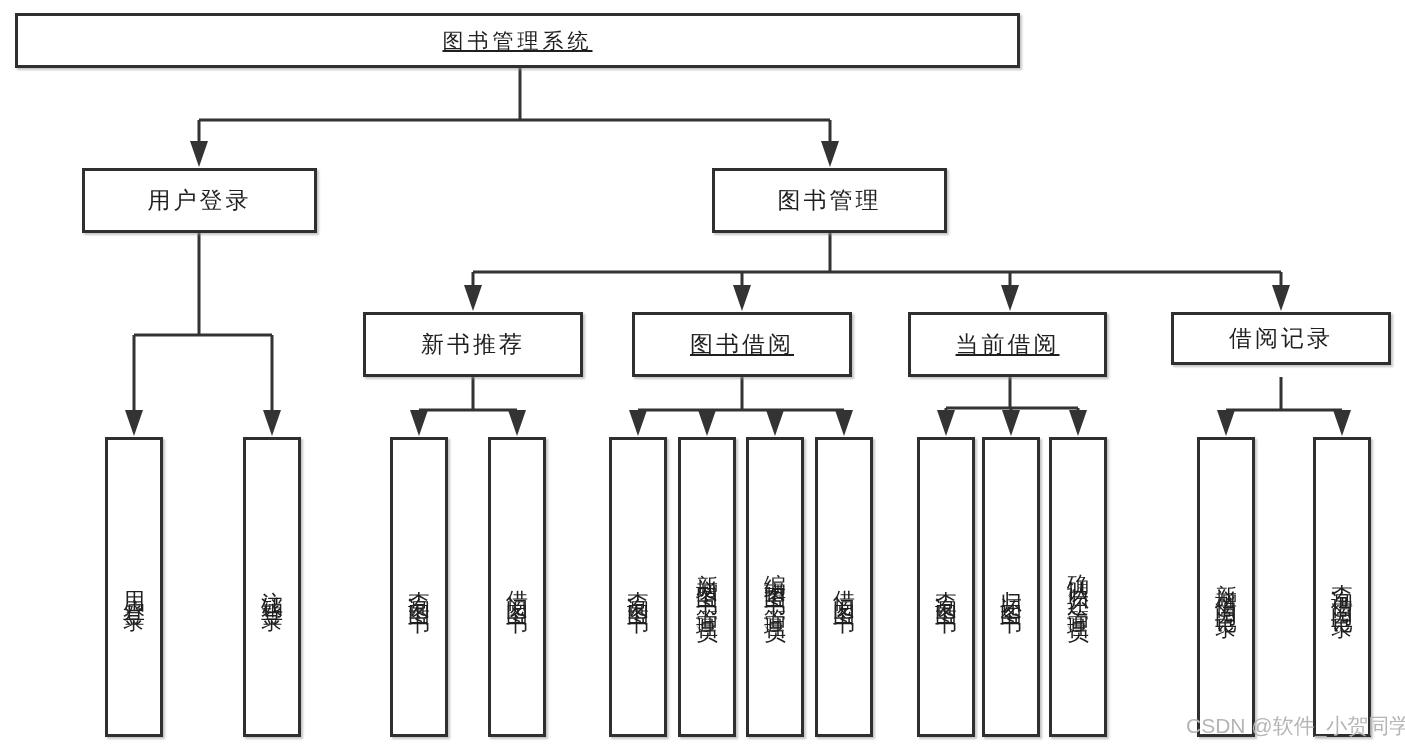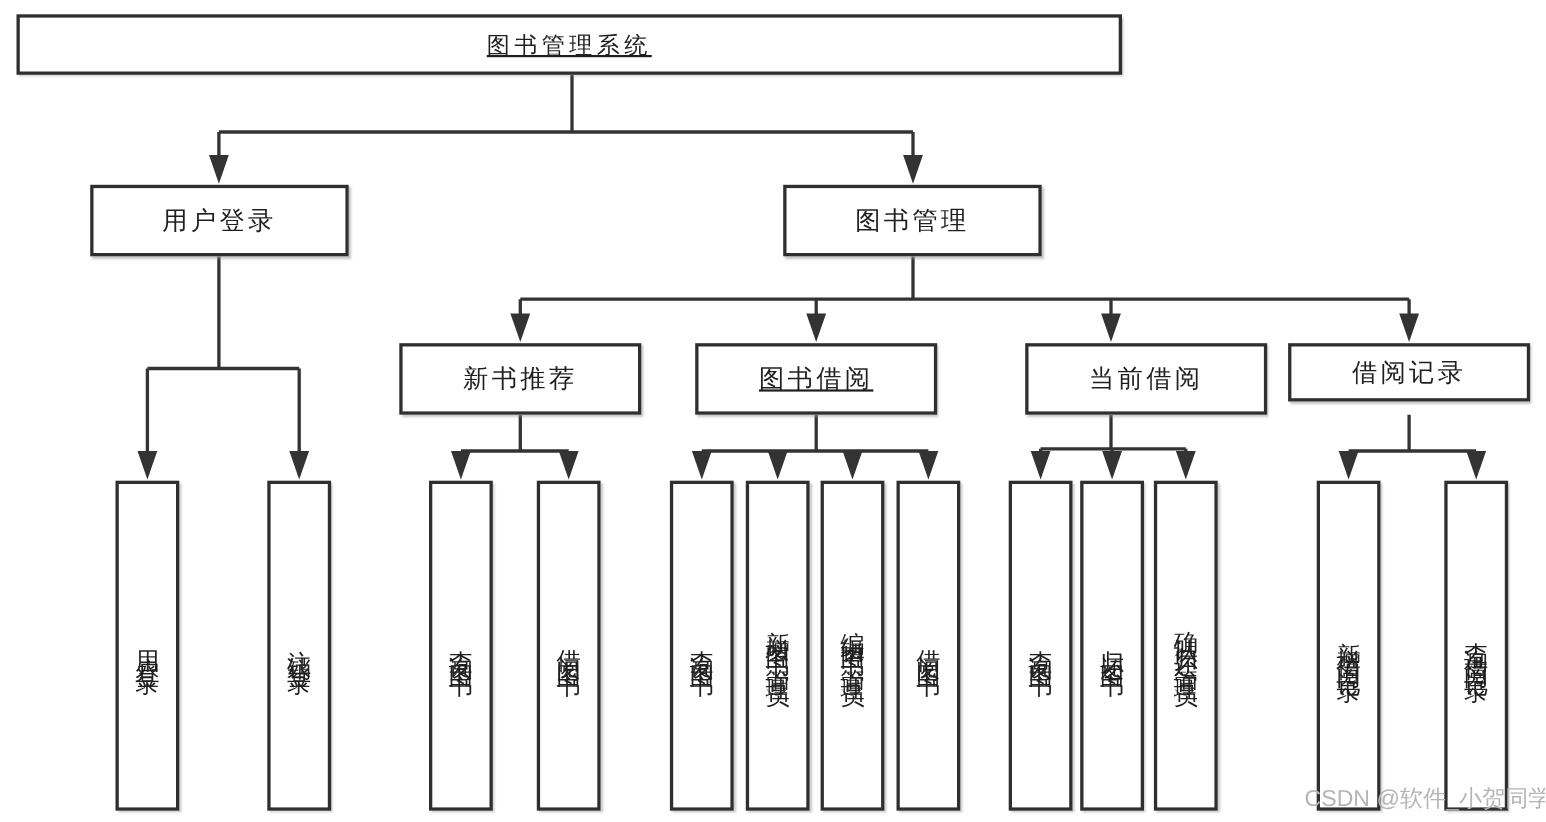--- a/index.html
+++ b/index.html
@@ -95,21 +95,21 @@
   <div class="hbox" style="left:712px;top:168px;width:235px;height:65px;">
     <span>图书管理</span>
   </div>
 
   <div class="hbox" style="left:363px;top:312px;width:220px;height:65px;">
     <span>新书推荐</span>
   </div>
   <div class="hbox" style="left:632px;top:312px;width:220px;height:65px;text-decoration:underline;">
     <span>图书借阅</span>
   </div>
-  <div class="hbox" style="left:932px;top:312px;width:220px;height:65px;">
+  <div class="hbox" style="left:908px;top:312px;width:199px;height:65px;text-decoration:underline;">
     <span>当前借阅</span>
   </div>
   <div class="hbox" style="left:1171px;top:312px;width:220px;height:53px;">
     <span>借阅记录</span>
   </div>
 
   <div class="vbox" style="left:105px;">
     <span>用户登录</span>
   </div>
   <div class="vbox" style="left:243px;">

